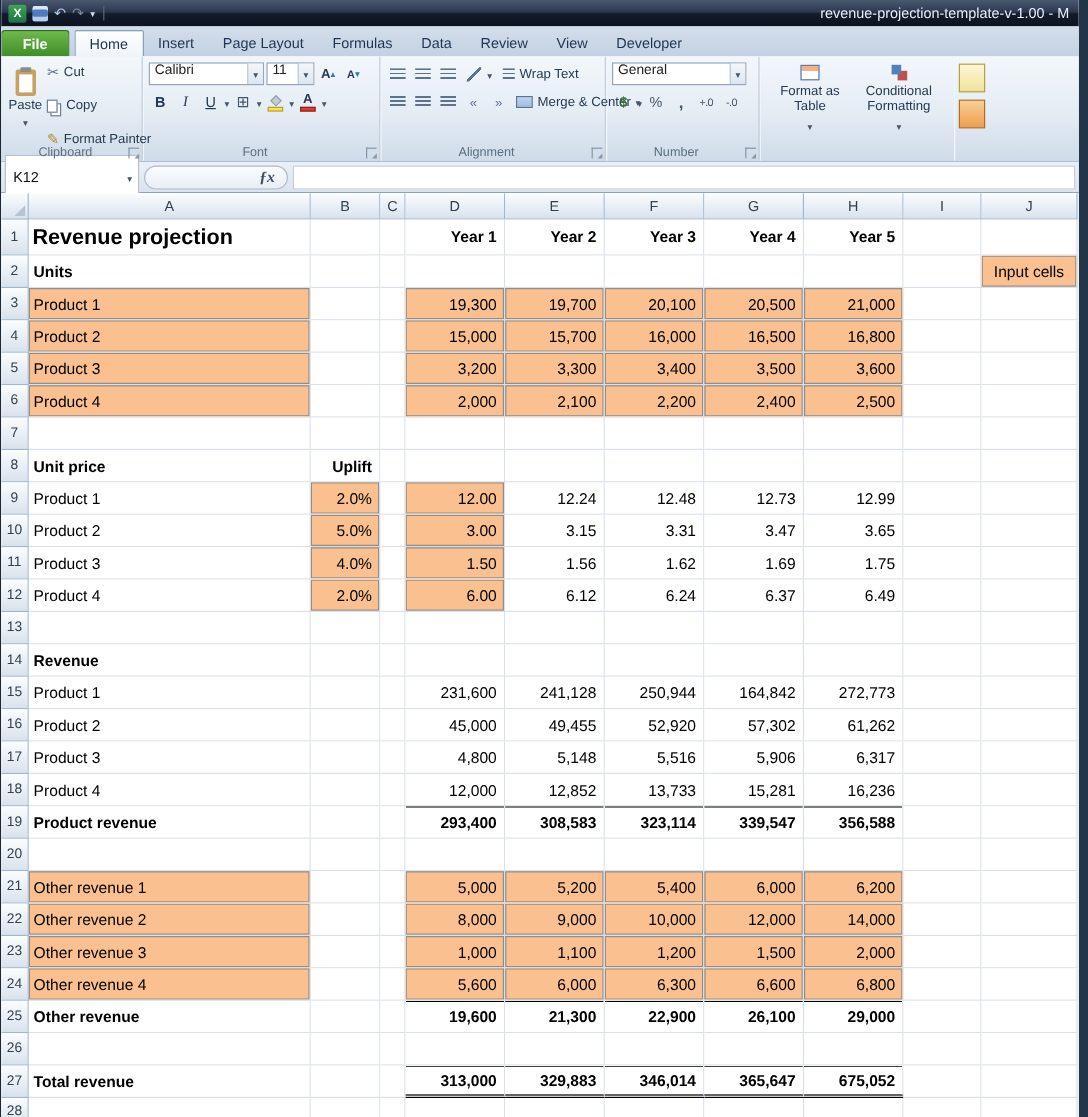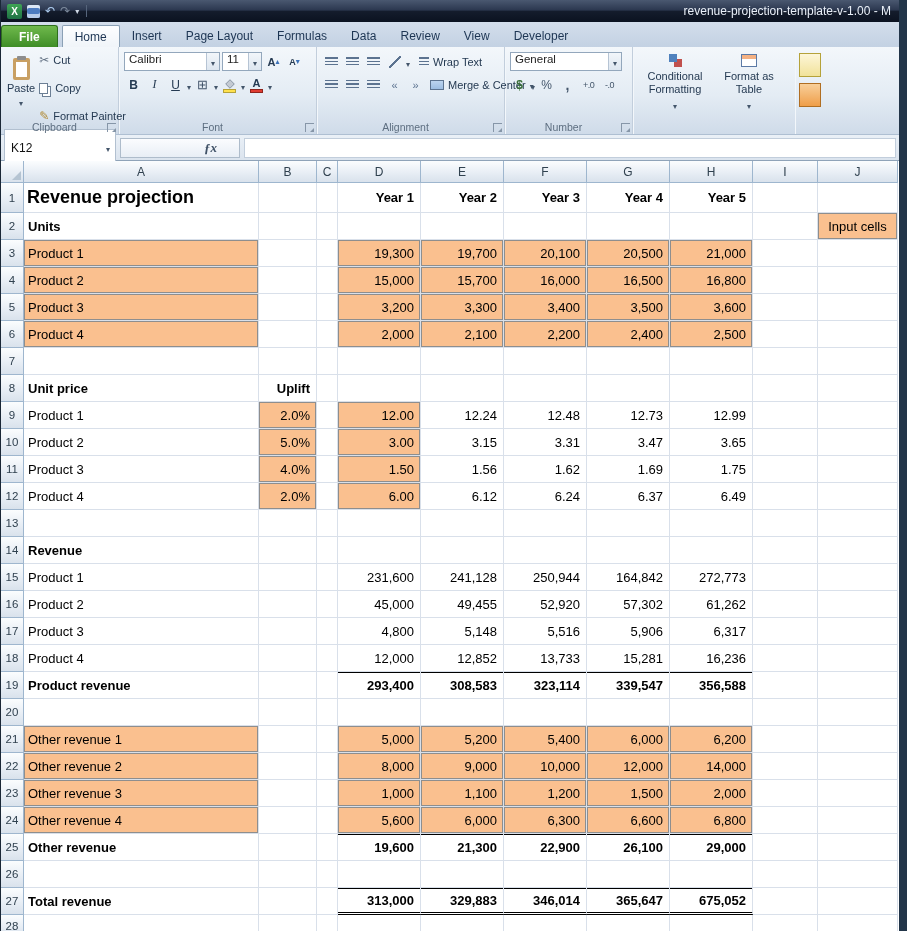--- a/index.html
+++ b/index.html
@@ -108,23 +108,23 @@
   .tile { width: 22px; height: 24px; border: 1px solid #b5a23a; background: linear-gradient(#fdf6d8,#f1e29a); }
   .tile.orange { background: linear-gradient(#f8cf9a,#ef9e49); border-color: #b06e22; }
 
   
   .formulabar { height: 26px; flex: none; display: flex; align-items: center; gap: 4px; padding: 2px 3px;
                 background: linear-gradient(#eaf0f7,#dbe4ee); border-bottom: 1px solid #8fa3b8; }
   .namebox { width: 112px; height: 37px; background: #fff; border: 1px solid #b2c0d0; display: flex;
              align-items: center; font-size: 12px; color: #111; padding-left: 6px; }
   .namebox .cdd { margin-left: auto; width: 14px; align-self: stretch; display: flex; align-items: center;
                   justify-content: center; }
-  .fx-pill { width: 120px; height: 20px; border: 1px solid #aebccb; border-radius: 0;
+  .fx-pill { width: 120px; height: 20px; border: 1px solid #aebccb; border-radius: 10px;
              background: linear-gradient(#fbfcfe,#e8eef5); display: flex; align-items: center; justify-content: flex-end;
-             padding-right: 22px; font-family: "Liberation Serif", serif; font-style: italic; font-weight: bold;
+             padding-right: 10px; font-family: "Liberation Serif", serif; font-style: italic; font-weight: bold;
              font-size: 13px; color: #3f5166; }
   .formula-input { flex: 1; height: 20px; background: #fff; border: 1px solid #c2cedc; }
 
   
   .sheet-viewport { flex: 1; overflow: hidden; background: #fff; position: relative; }
   table.grid { border-collapse: separate; border-spacing: 0; table-layout: fixed; }
   .grid th, .grid td { overflow: hidden; white-space: nowrap; }
   .colhdr, .rowhdr, .corner {
       background: linear-gradient(#fbfdfe, #e8eef5 55%, #d9e2ec);
       border-right: 1px solid #9eb6ce; border-bottom: 1px solid #9eb6ce;
@@ -322,27 +322,27 @@
             <span class="i-decimal">-.0</span>
           </div>
       </div>
       <div class="group-label">Number</div>
       <span class="dlg"></span>
     </div>
 
     <div class="group" style="width:162px; border-right:none;">
       <div style="display:flex;">
         <div class="bigbtn">
+          <span class="i-ft"></span>
+          <span>Format as Table</span>
+          <span class="dd"></span>
+        </div>
+        <div class="bigbtn">
           <span class="i-cf"></span>
           <span>Conditional Formatting</span>
-          <span class="dd"></span>
-        </div>
-        <div class="bigbtn">
-          <span class="i-ft"></span>
-          <span>Format as Table</span>
           <span class="dd"></span>
         </div>
       </div>
     </div>
 
     <div class="edge-tiles">
       <div class="tile"></div>
       <div class="tile orange"></div>
     </div>
   </div>

